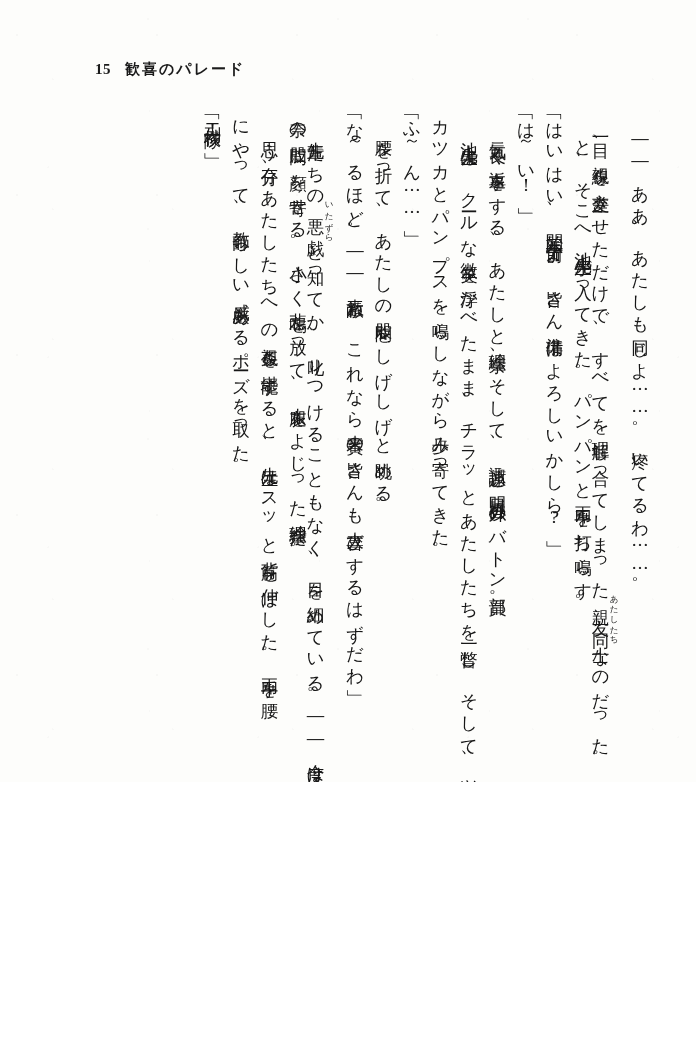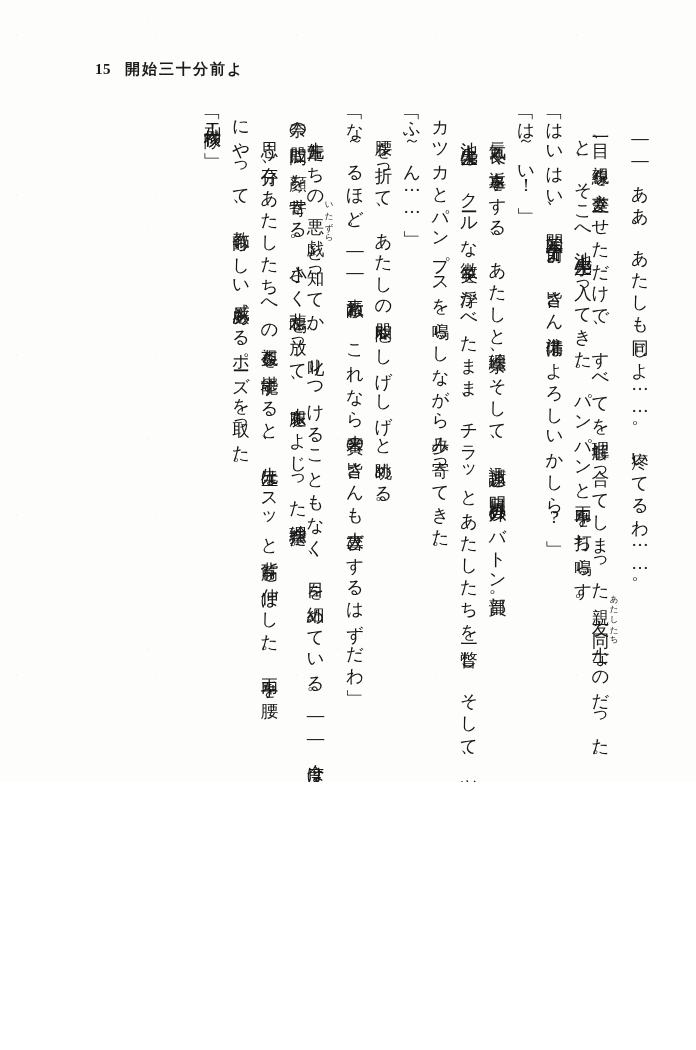--- a/index.html
+++ b/index.html
@@ -87,21 +87,21 @@
   }
 </style>
 </head>
 <body>
 
 <div class="page">
   <div class="paper-texture"></div>
 
   <div class="header">
     <span class="folio">15</span>
-    <span class="runhead">開始三十分前よ</span>
+    <span class="runhead">歓喜のパレード</span>
   </div>
 
   <div class="body-area" id="body-area">
       <div class="vline">　――ああ、あたしも同じよ……。疼いてるわ……。</div>
       <div class="vline">　一目、視線を交差させただけで、すべてを理解し合ってしまった<ruby>親友同士<rt>あたしたち</rt></ruby>なのだった。</div>
       <div class="vline">　と、そこへ池上先生が入ってきた。パンパンと両手を打ち鳴らす。</div>
       <div class="vline">「はいはい、開始三十分前よ。皆さん準備はよろしいかしら?」</div>
       <div class="vline">「は～い!」</div>
       <div class="vline">　元気良く返事をする、あたしと絵理奈、そして、諏訪原と明日香以外のバトン部員。</div>
       <div class="vline">　池上先生は、クールな微笑を浮かべたまま、チラッとあたしたちを一瞥し、そして、ツ</div>

